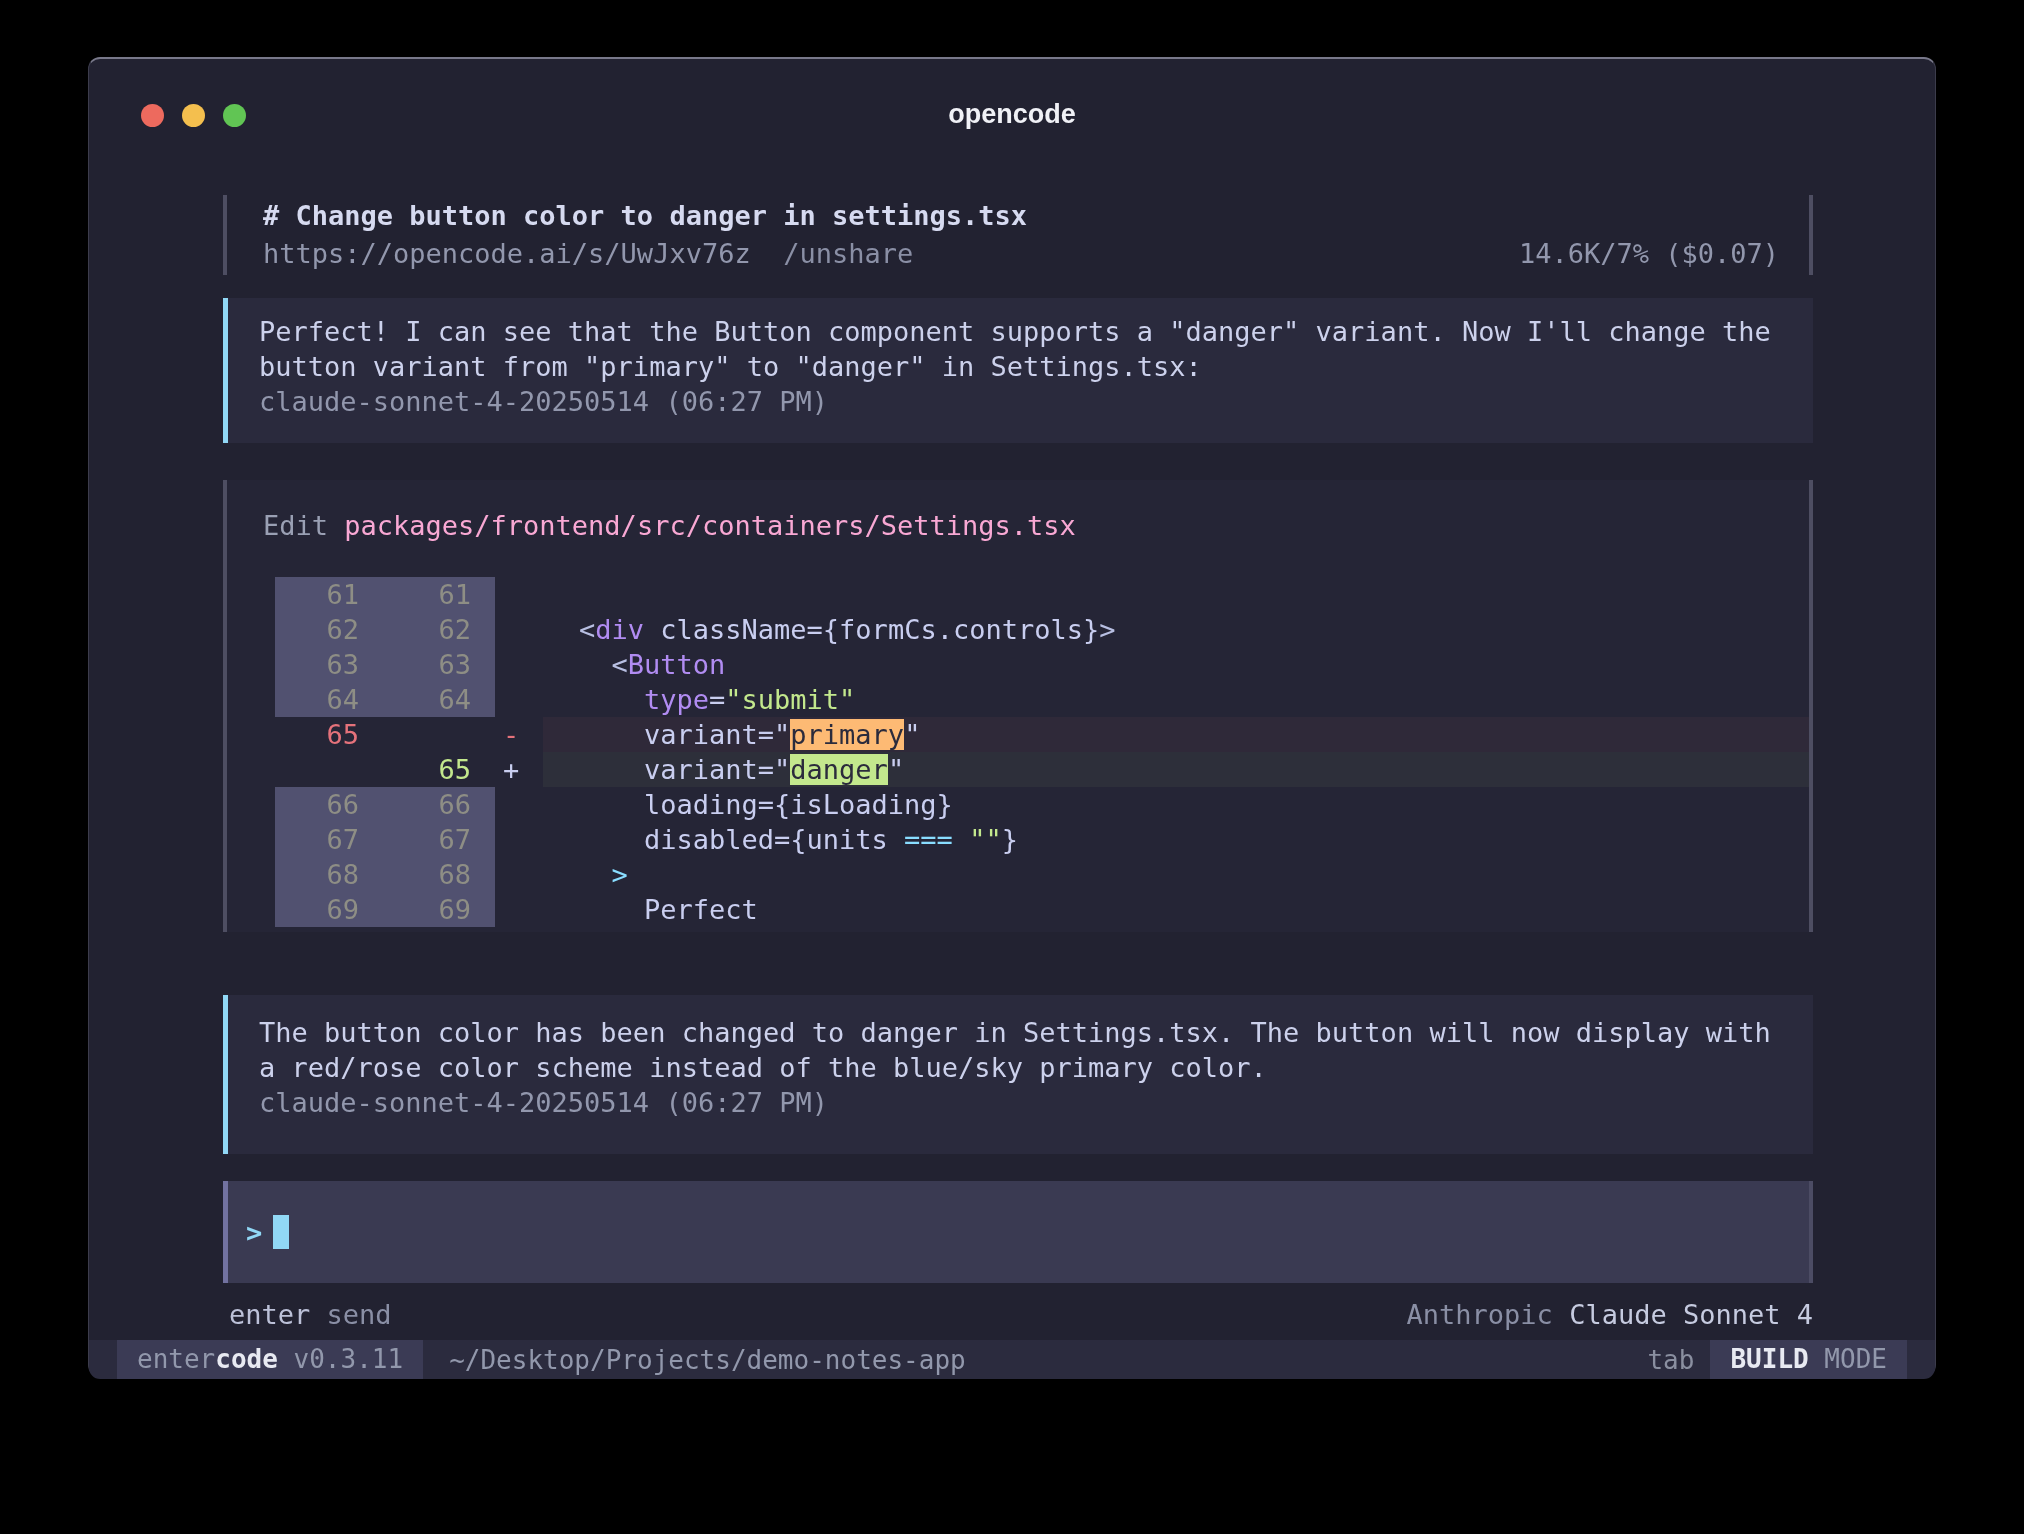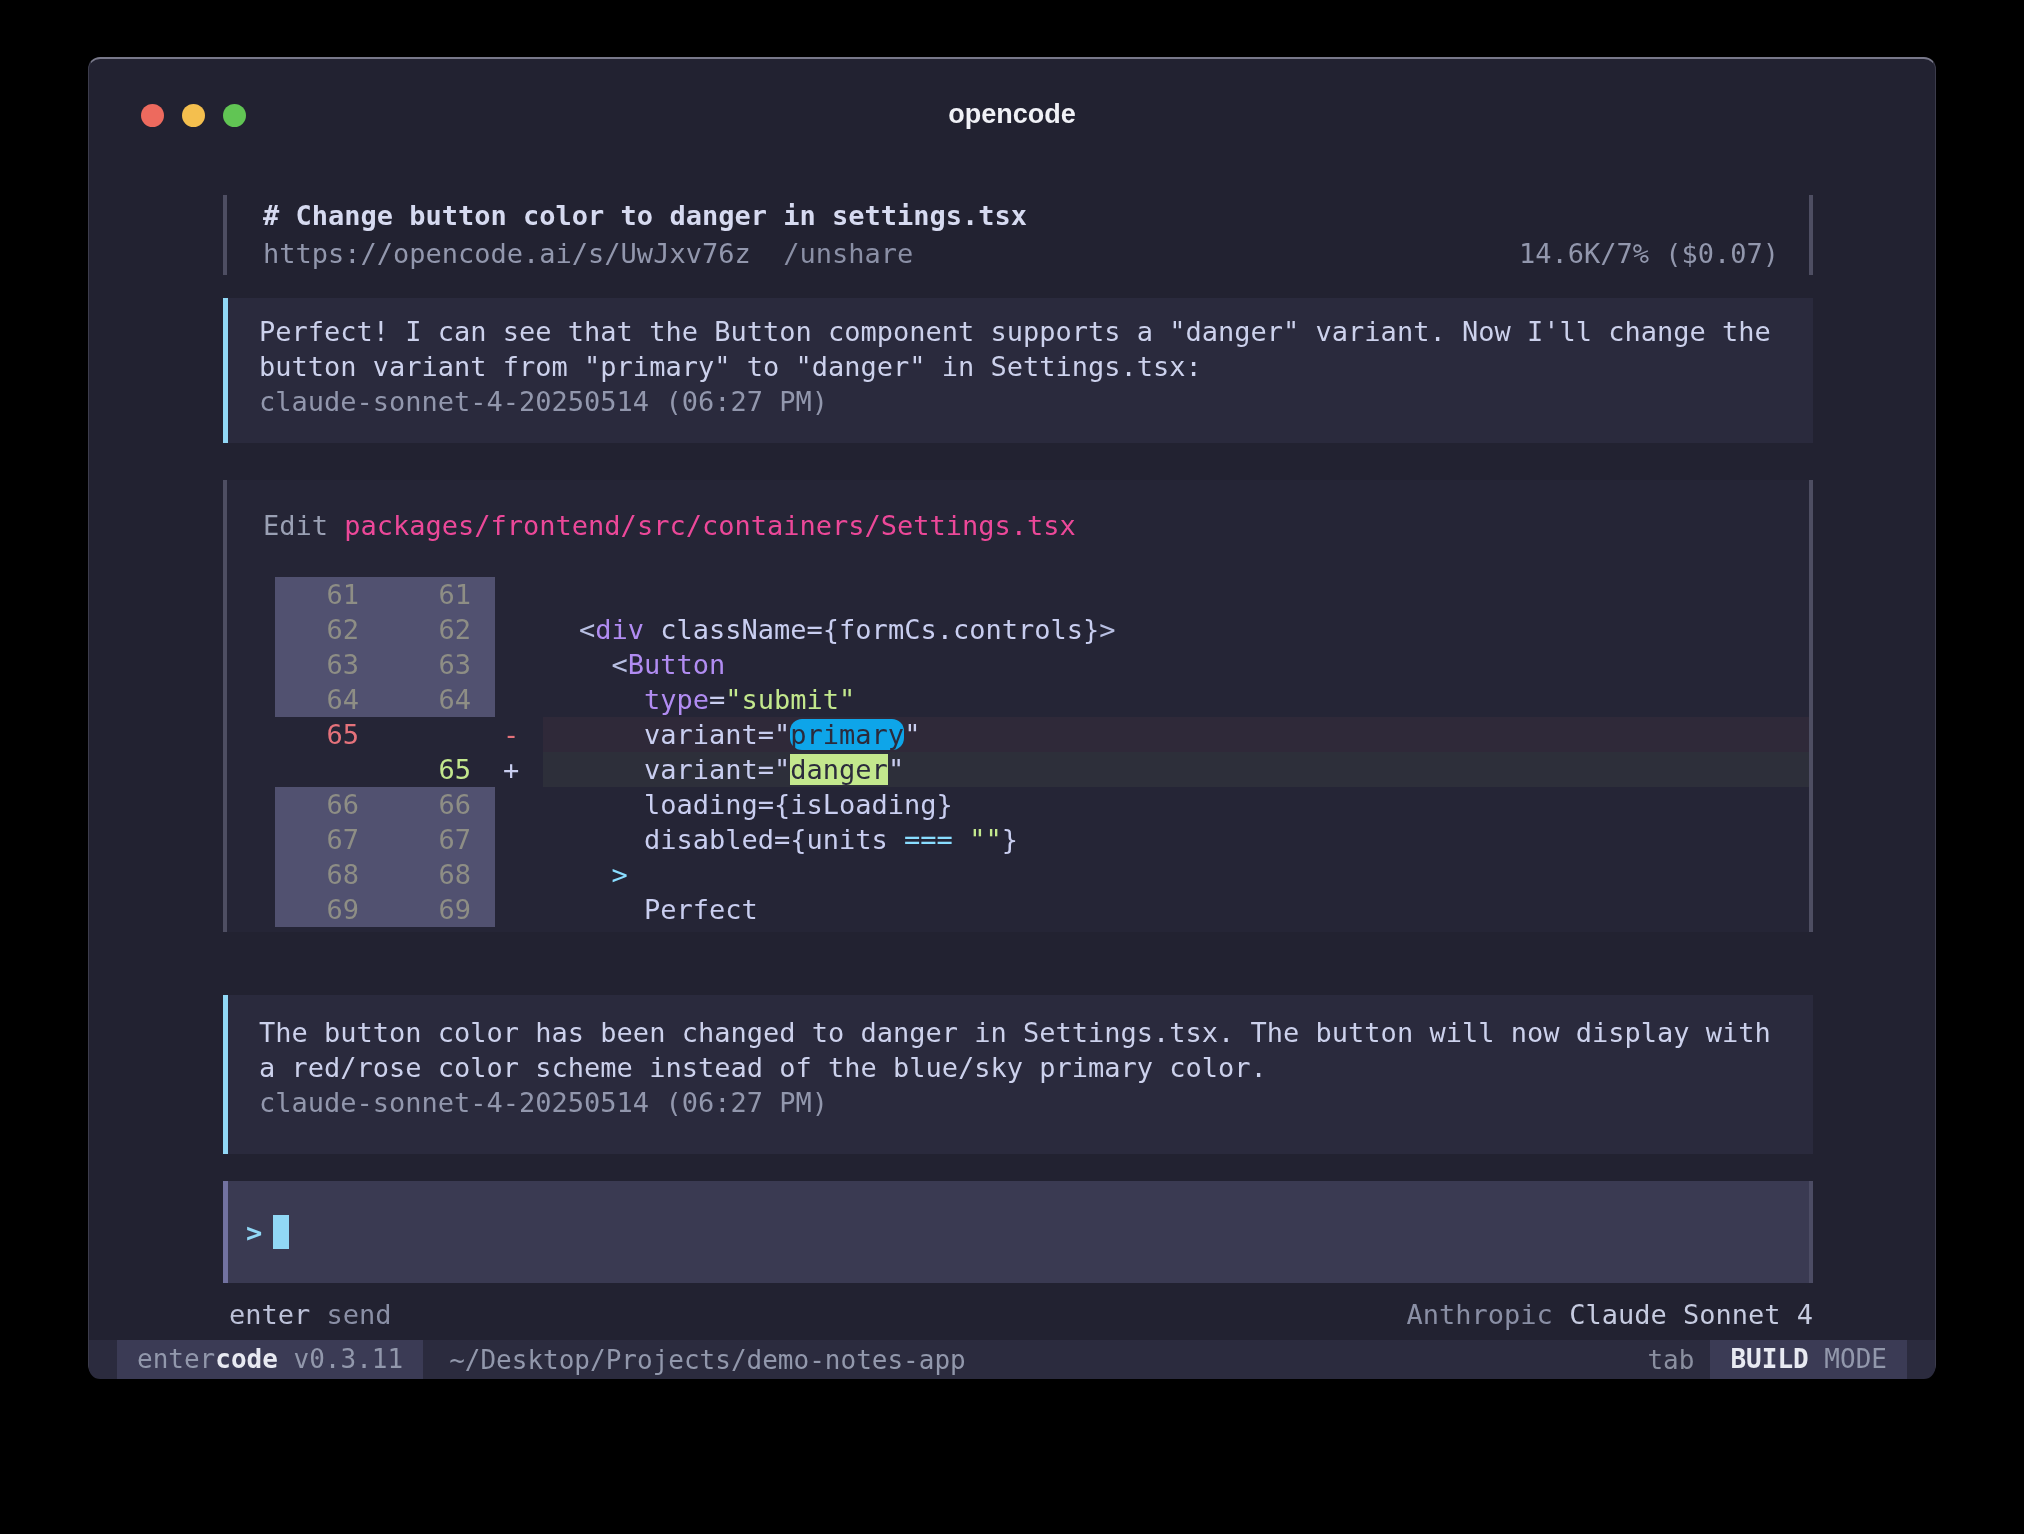--- a/index.html
+++ b/index.html
@@ -26,37 +26,37 @@
   
   .msg{background:#2a2a3d;border-left:5px solid #91d8f6;padding:16px 36px 24px 31px;}
   .msg1{top:239px;height:145px;}
   .msg2{top:936px;height:159px;padding-top:20px;}
   .mline{height:35px;line-height:35px;white-space:pre;color:#ccd1ec;}
   .mmeta{color:#9297ad;}
   
   .edit{top:421px;height:452px;background:#252536;border-left:4px solid #4e4e62;border-right:4px solid #4e4e62;
         padding-top:28px;}
   .edit-title{height:35px;line-height:35px;padding-left:36px;margin-bottom:34px;white-space:pre;}
-  .edit-verb{color:#9aa0b4;} .edit-file{color:#ec4899;}
+  .edit-verb{color:#9aa0b4;} .edit-file{color:#f9a8d4;}
   .diff{width:100%;}
   .drow{display:flex;height:35px;line-height:35px;white-space:pre;padding-left:48px;}
   .gcell{width:108px;box-sizing:border-box;padding-right:24px;text-align:right;color:#8e8e85;flex:none;}
   .gcell.new{width:112px;}
   .drow.ctx .gcell{background:#515170;}
   .marker{width:48px;box-sizing:border-box;padding-left:8px;flex:none;}
   .drow.del .gcell.old{color:#e5727b;}
   .drow.del .marker{color:#e5727b;}
   .drow.add .gcell.new{color:#c3e88d;}
   .drow.add .marker{color:#c9cef0;}
   .code{flex:1;padding-left:36px;}
   .drow.del .code{background:rgba(229,114,123,0.05);}
   .drow.add .code{background:rgba(195,232,141,0.05);}
   .c-fg{color:#c9cef0;margin-top:37px;} .c-tag{color:#b18cf2;} .c-punct{color:#b8bfe2;}
   .c-str{color:#c3e88d;} .c-op{color:#89ddff;}
-  .c-hl-del{background:#0ea5e9;color:#2b2b3c;border-radius:12px;}
+  .c-hl-del{background:#fdba74;color:#2b2b3c;}
   .c-hl-add{background:#c3e88d;color:#2b2b3c;}
   
   .input{top:1122px;height:102px;background:#3a3a52;border-left:5px solid #7272a0;border-right:4px solid #4c4c64;
          display:flex;align-items:center;padding-left:18px;}
   .prompt{color:#91d8f6;font-weight:bold;}
   .cursor{display:inline-block;width:16px;height:34px;background:#91d8f6;margin-left:11px;vertical-align:middle;}
   
   .hints{top:1238px;height:35px;line-height:35px;display:flex;justify-content:space-between;}
   .hints{left:140px;width:1584px;}
   .hint-key{color:#bcc1d8;} .hint-dim{color:#8a8fa5;}

